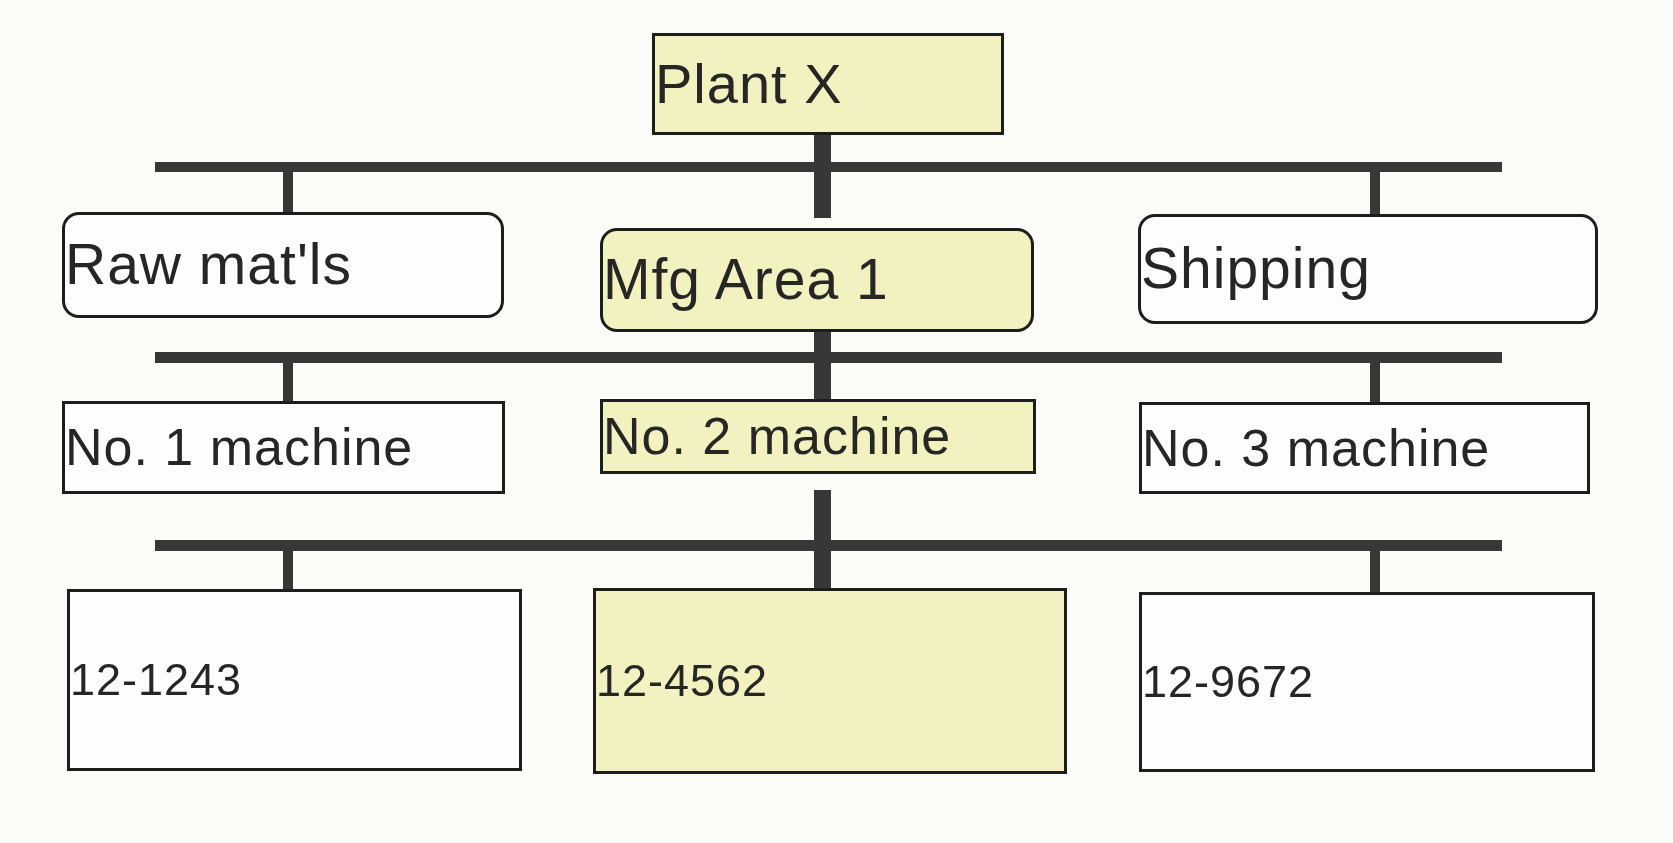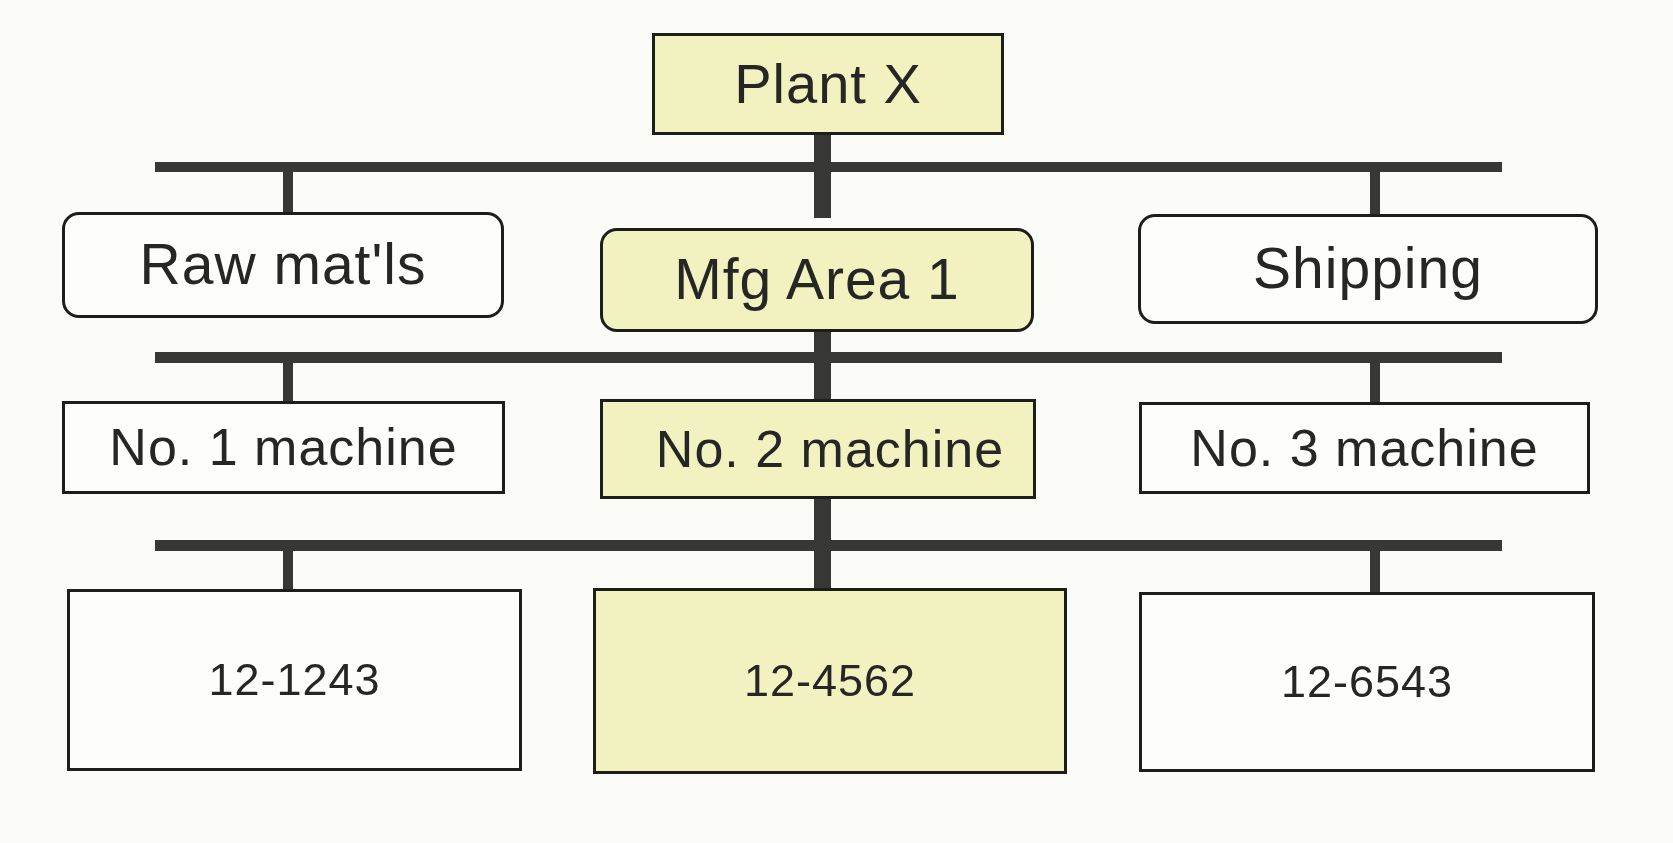--- a/index.html
+++ b/index.html
@@ -23,21 +23,20 @@
   }
   
   .node {
     position: absolute;
     box-sizing: border-box;
     background: var(--box_bg, #fdfdfc);
     border: 3px solid var(--border, #1d1d1b);
     color: var(--text, #262624);
     display: flex;
     align-items: center;
-    justify-content: center;
     text-align: center;
     letter-spacing: 1px;
     line-height: 1.05;
     white-space: nowrap;
   }
   .node.hl { background: var(--highlight, #f2f1c0); }
   .f-top { font-size: 56px; }
   .f-l2  { font-size: 57px; border-radius: 17px; }
   .f-l3  { font-size: 52px; }
   .f-l4  { font-size: 45px; }
@@ -76,30 +75,30 @@
   <div class="node f-l2 hl" style="left:600px; top:212px; width:434px; height:104px;margin-top:16px;">
     <span>Mfg Area 1</span>
   </div>
   <div class="node f-l2" style="left:1138px; top:214px; width:460px; height:110px;">
     <span>Shipping</span>
   </div>
 
   <div class="node f-l3" style="left:62px; top:401px; width:443px; height:93px;">
     <span>No. 1 machine</span>
   </div>
-  <div class="node f-l3 hl" style="left:600px; top:399px; width:436px; height:100px;padding-left:24px;">
+  <div class="node f-l3 hl" style="left:600px; top:399px; width:436px; height:75px;">
     <span>No. 2 machine</span>
   </div>
   <div class="node f-l3" style="left:1139px; top:402px; width:451px; height:92px;">
     <span>No. 3 machine</span>
   </div>
 
   <div class="node f-l4 two-line" style="left:67px; top:589px; width:455px; height:182px;">
     <span>12-1243</span>
   </div>
   <div class="node f-l4 two-line hl" style="left:593px; top:588px; width:474px; height:186px;gap:24px;">
     <span>12-4562</span>
   </div>
   <div class="node f-l4 two-line" style="left:1139px; top:592px; width:456px; height:180px;">
-    <span>12-6543</span>
+    <span>12-9672</span>
   </div>
 
 </div>
 
 </body></html>

